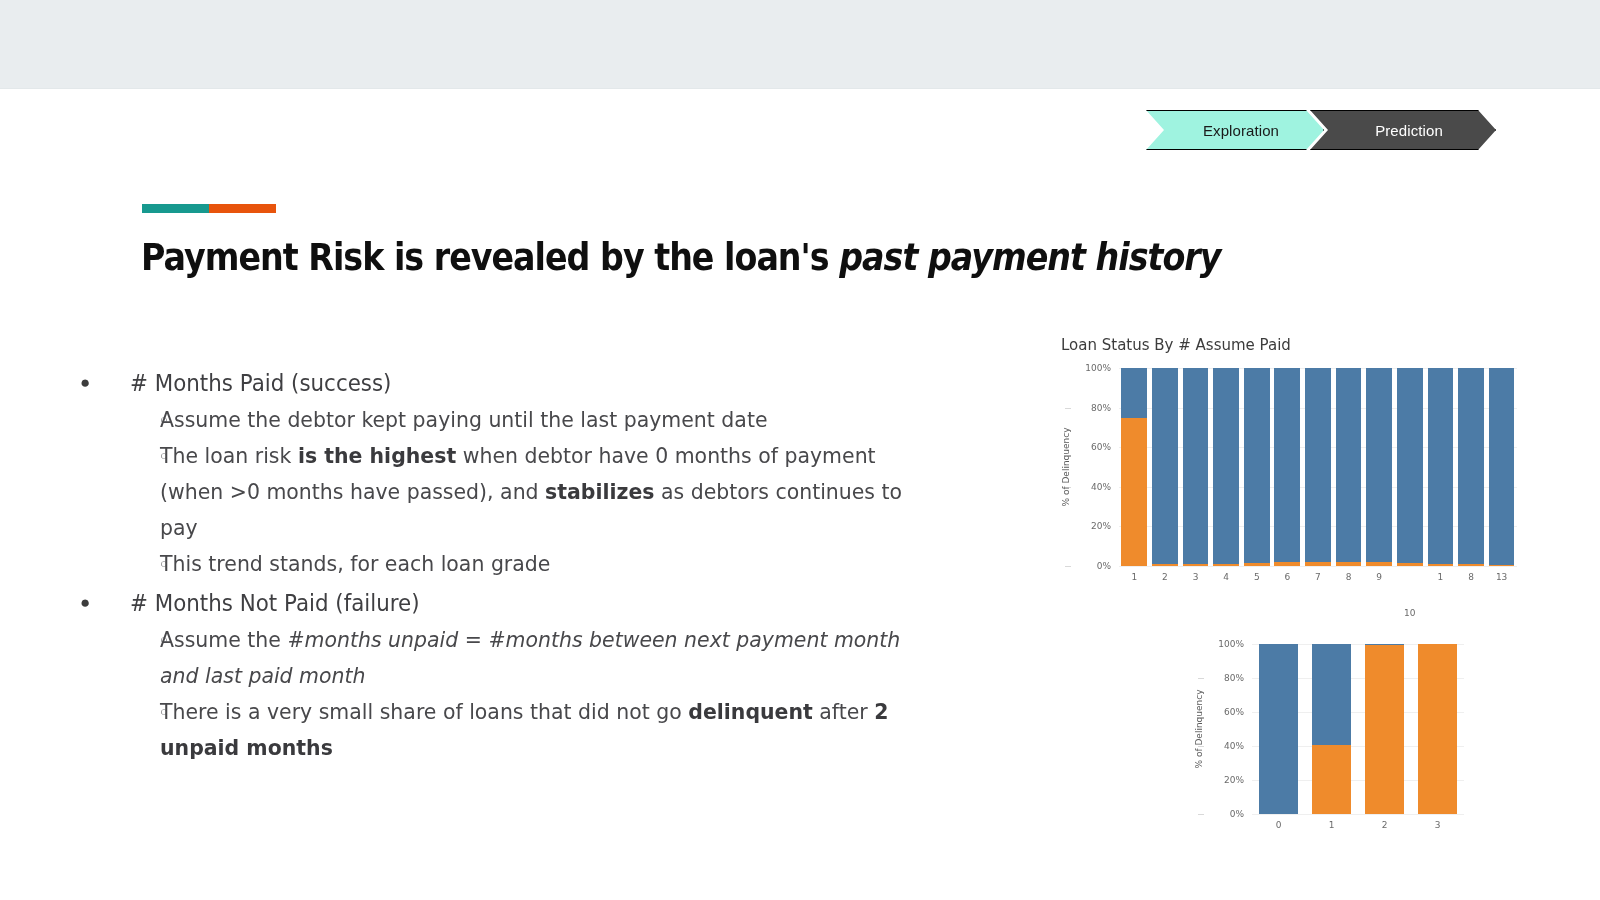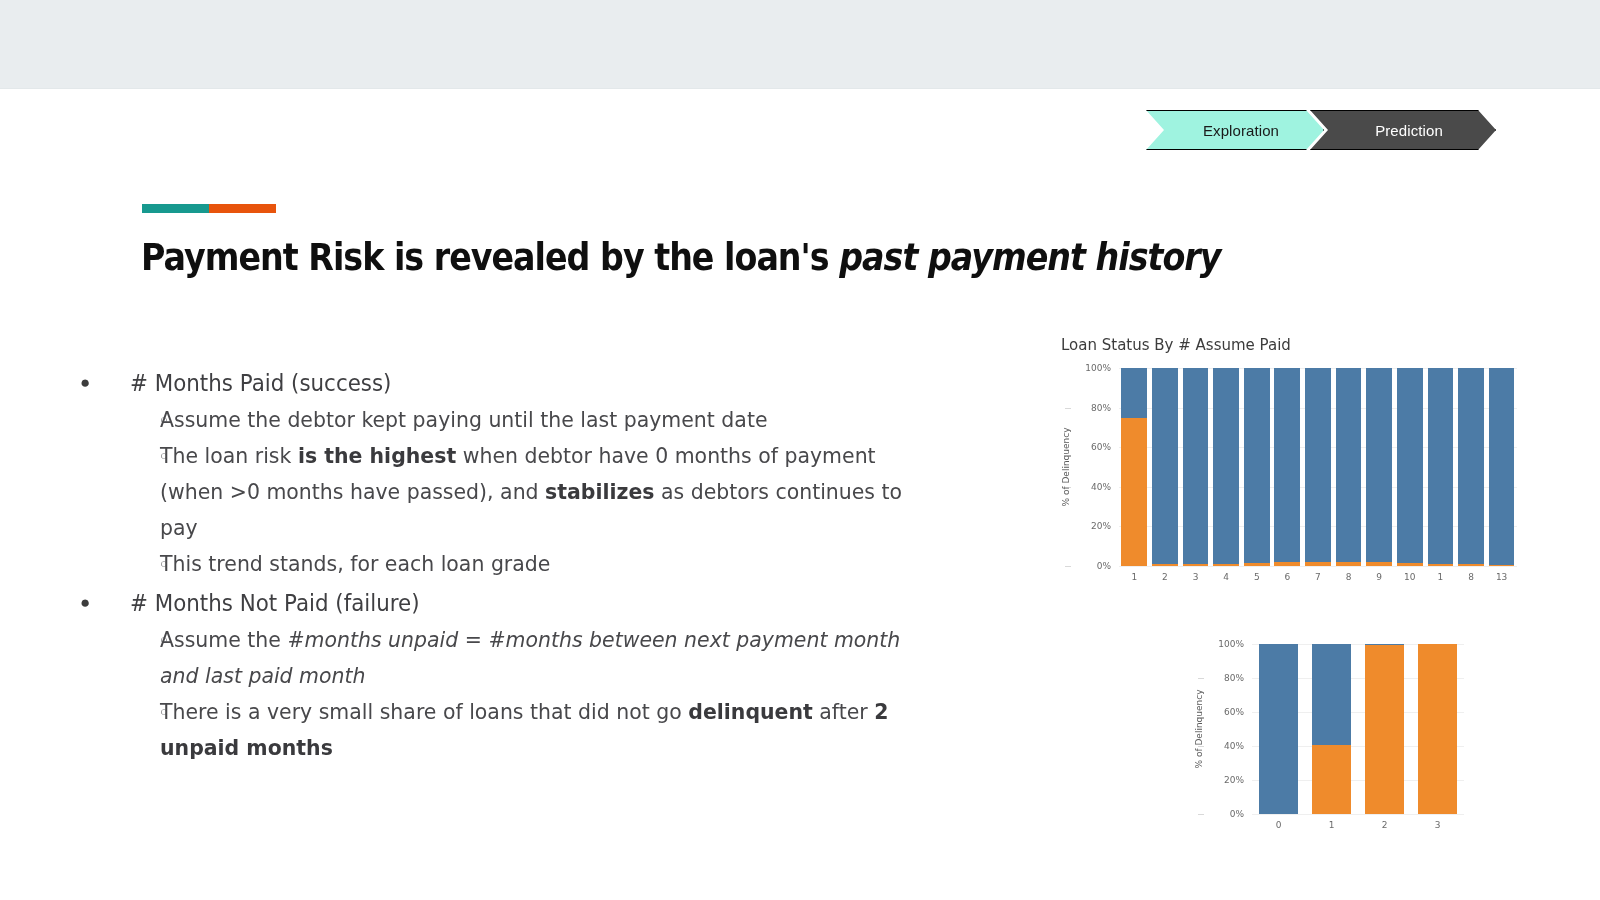--- a/index.html
+++ b/index.html
@@ -404,21 +404,21 @@
         <div class="x-labels" style="top: 204px;">
           <div class="x-label" style="width: 30.6154px;">1</div>
           <div class="x-label" style="width: 30.6154px;">2</div>
           <div class="x-label" style="width: 30.6154px;">3</div>
           <div class="x-label" style="width: 30.6154px;">4</div>
           <div class="x-label" style="width: 30.6154px;">5</div>
           <div class="x-label" style="width: 30.6154px;">6</div>
           <div class="x-label" style="width: 30.6154px;">7</div>
           <div class="x-label" style="width: 30.6154px;">8</div>
           <div class="x-label" style="width: 30.6154px;">9</div>
-          <div class="x-label" style="width: 30.6154px;">10</div>
+          <div class="x-label" style="width: 30.6154px; margin-top: 36px;">10</div>
           <div class="x-label" style="width: 30.6154px;">1</div>
           <div class="x-label" style="width: 30.6154px;">8</div>
           <div class="x-label" style="width: 30.6154px;">13</div>
         </div>
       </div>
   </div>
 
   <div class="chart" style="left:1190px; top:628px; width:340px; height:235px;">
     <div class="plot-area" id="plot-1" style="left:0; top:0; margin-top:16px; height:170px; margin-left:62px; width:212px;">
         <div class="grid-line" style="top: 170px;"></div>

